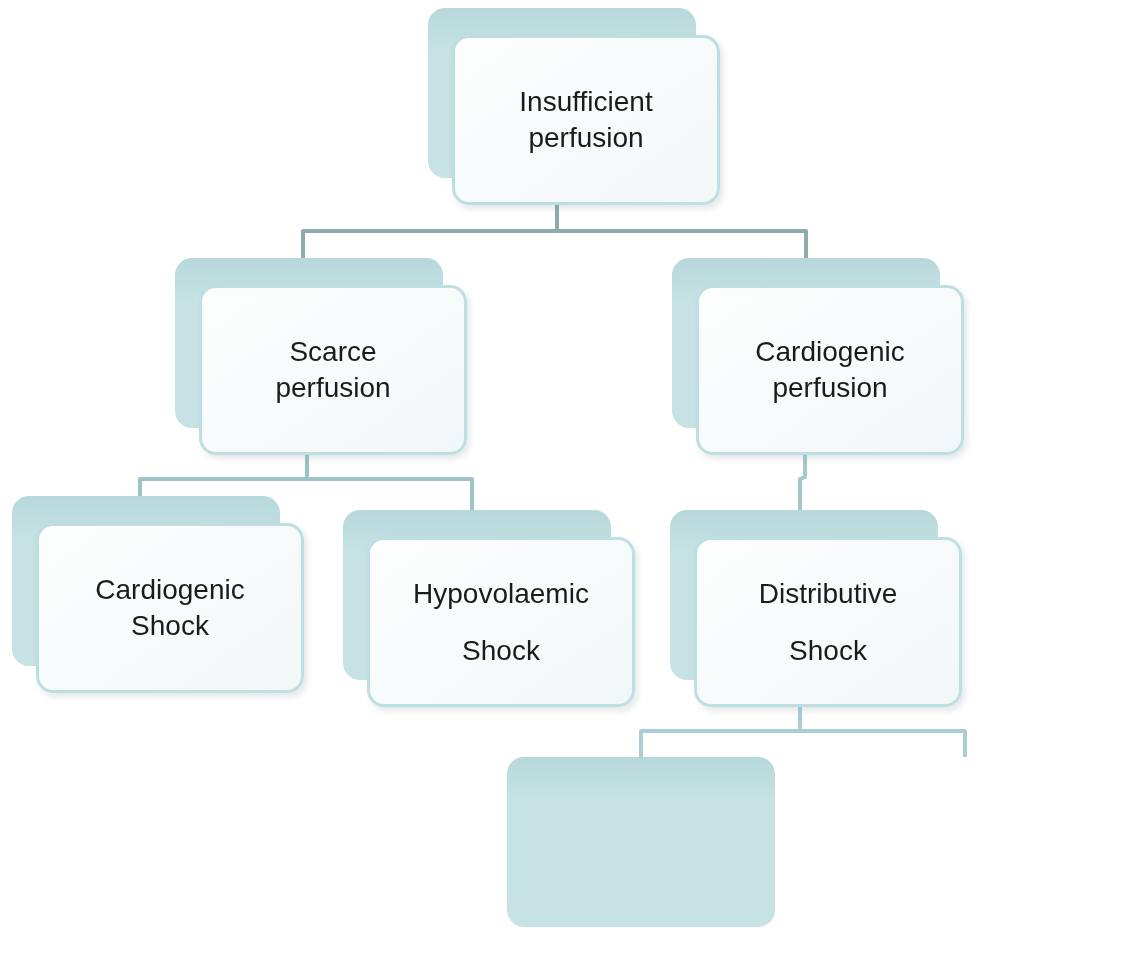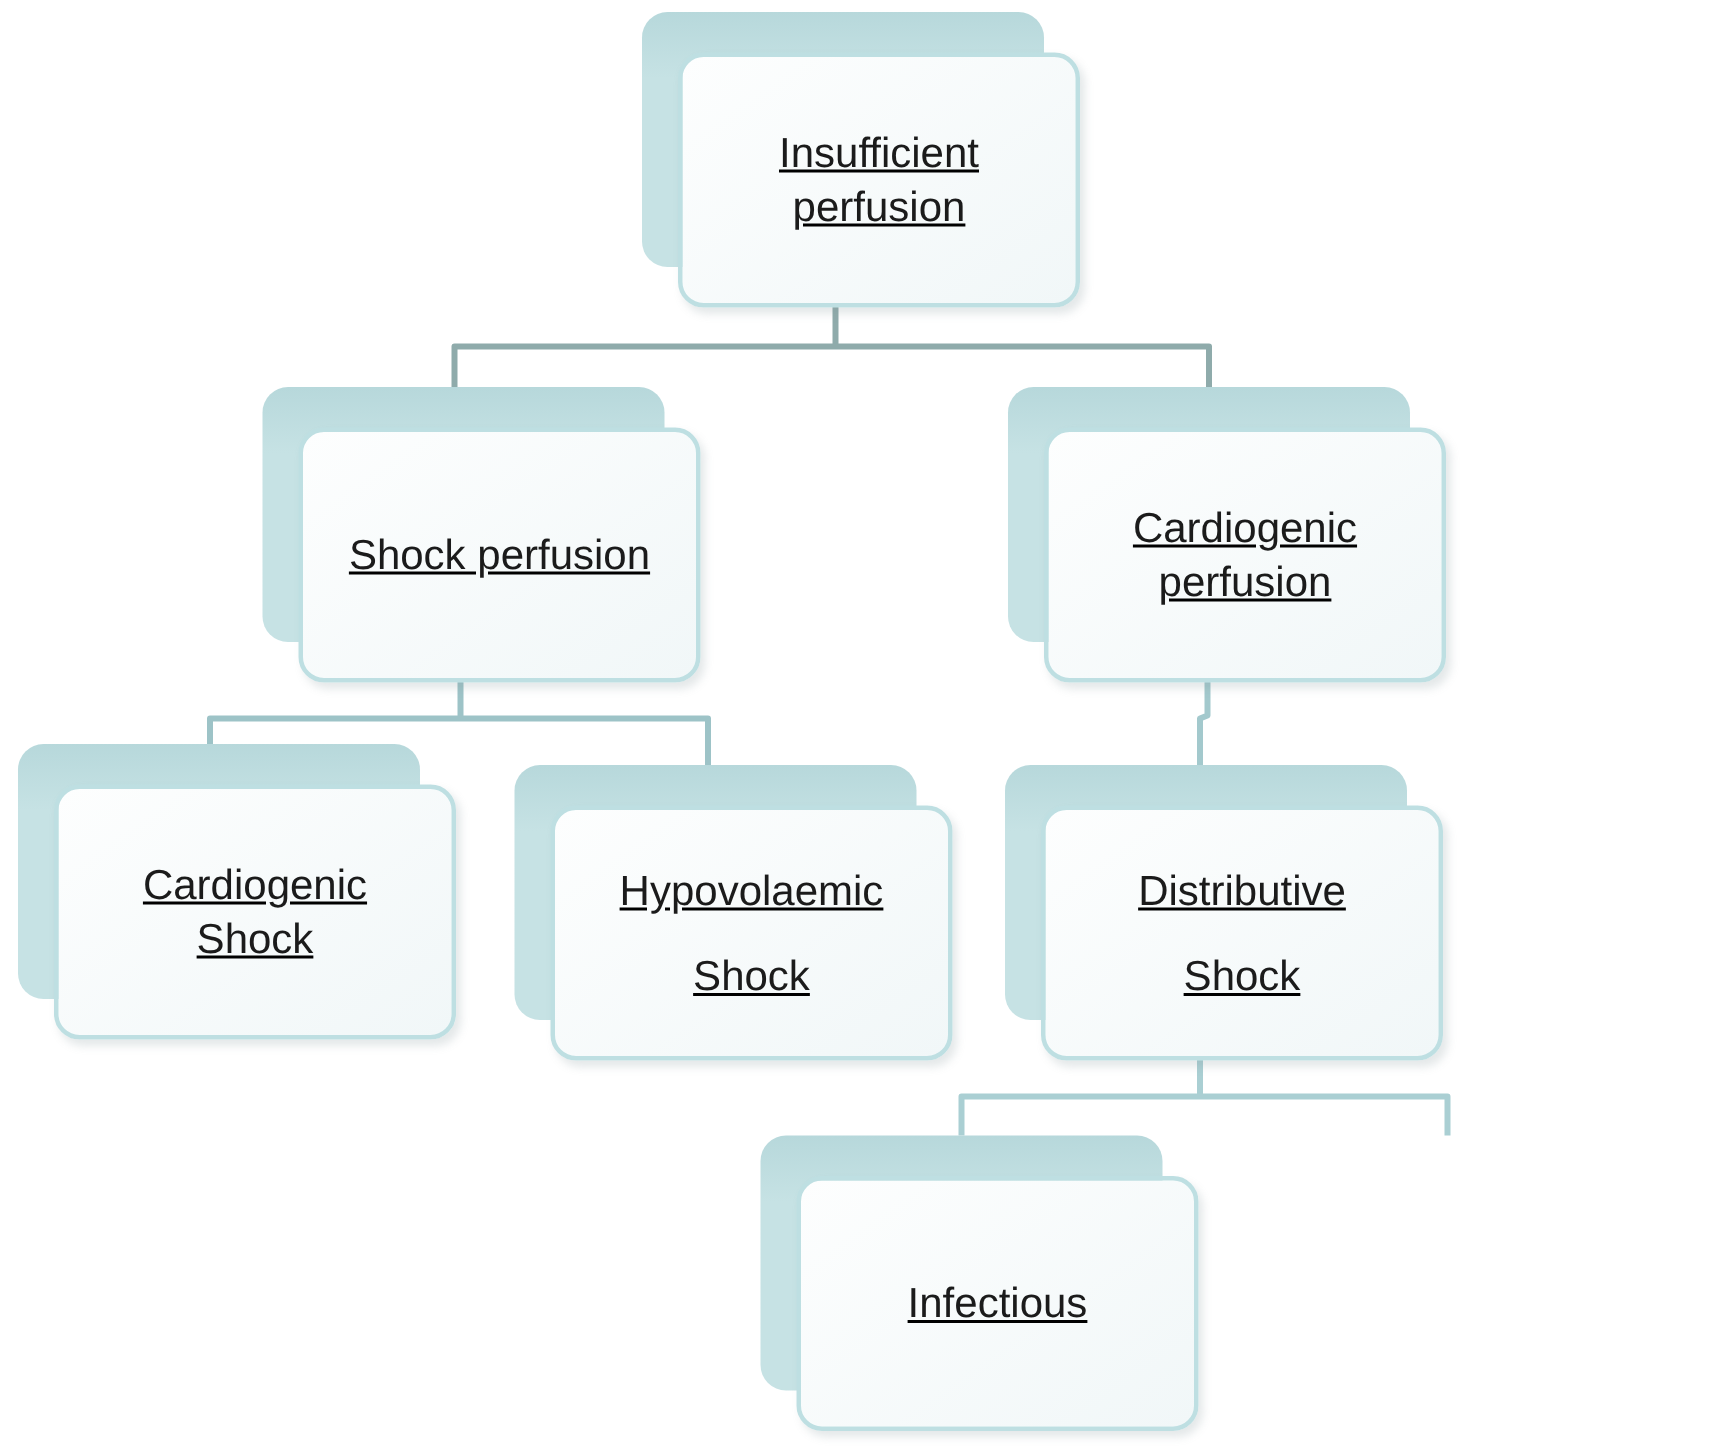--- a/index.html
+++ b/index.html
@@ -61,21 +61,20 @@
     position: absolute;
     left: 24px; top: 27px;
     width: 268px; height: 170px;
     border-radius: 17px;
     border: 3px solid var(--node-front-border);
     background: linear-gradient(145deg, var(--node-front-fill-a) 0%, var(--node-front-fill-b) 100%);
     box-shadow: 3px 4px 6px rgba(130, 150, 155, 0.22);
     display: flex;
     align-items: center;
     justify-content: center;
-    text-decoration: underline;
   }
   .node .label {
     width: 205px;
     text-align: center;
     font-size: 28px;
     line-height: 1.27;
     color: var(--text);
   }
   .node.wide-gap .label { line-height: 2.05; }
 
@@ -111,21 +110,21 @@
   <div class="node" id="node-insufficient">
     <div class="back"></div>
     <div class="front">
       <div class="label">Insufficient perfusion</div>
     </div>
   </div>
 
   <div class="node" id="node-scarce">
     <div class="back"></div>
     <div class="front">
-      <div class="label">Shock perfusion</div>
+      <div class="label">Scarce perfusion</div>
     </div>
   </div>
 
   <div class="node" id="node-inadequate">
     <div class="back"></div>
     <div class="front">
       <div class="label">Cardiogenic perfusion</div>
     </div>
   </div>
 
@@ -145,19 +144,16 @@
 
   <div class="node wide-gap" id="node-hypovolaemic">
     <div class="back"></div>
     <div class="front">
       <div class="label">Hypovolaemic Shock</div>
     </div>
   </div>
 
   <div class="node" id="node-infectious">
     <div class="back"></div>
-    <div class="front">
-      <div class="label">Infectious</div>
-    </div>
   </div>
 
 
 </div>
 
 </body></html>

